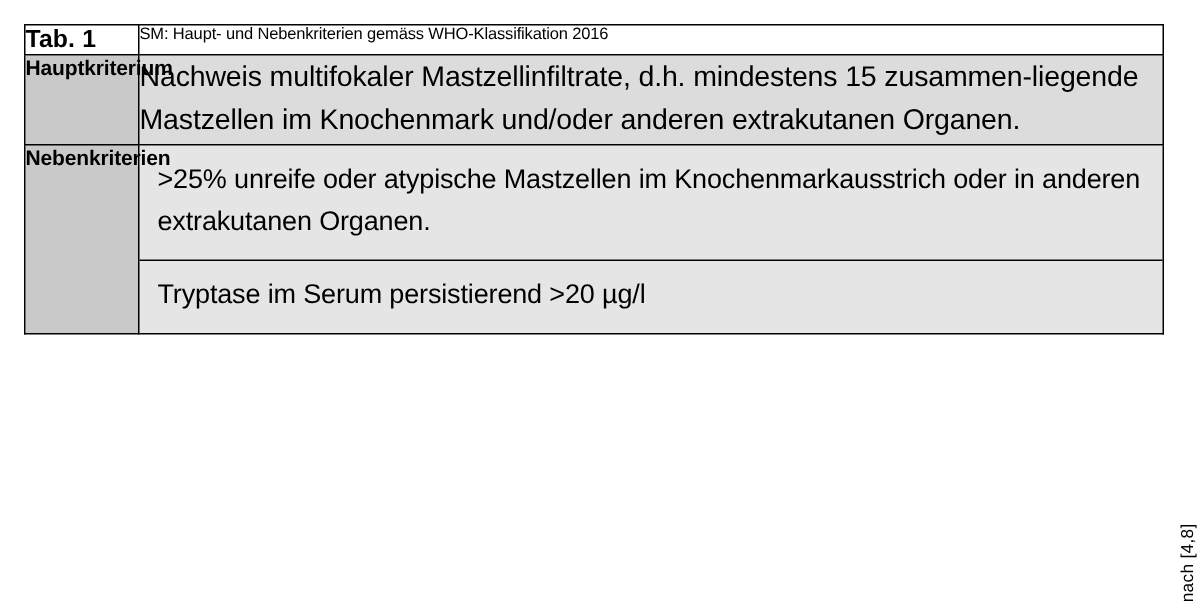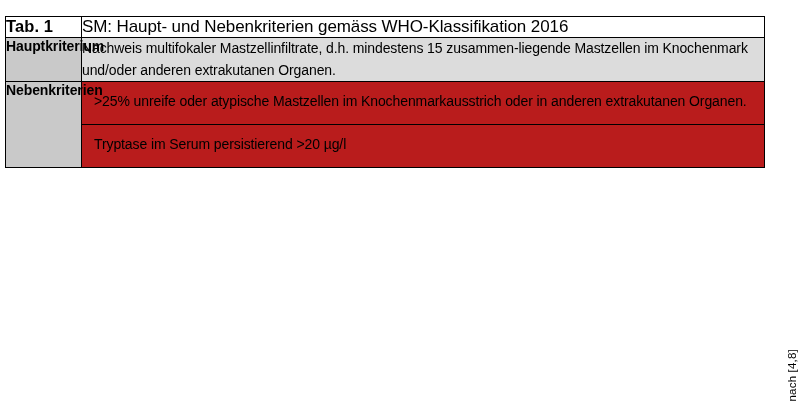--- a/index.html
+++ b/index.html
@@ -14,21 +14,21 @@
     overflow: hidden;
   }
   .page {
     position: relative;
     width: 800px;
     height: 408px;
     box-sizing: border-box;
   }
   .table-wrap {
     position: absolute;
-    left: 5px;
+    left: 16px;
     top: 16px;
     width: 760px;
   }
   table.tab {
     border-collapse: collapse;
     width: 760px;
     table-layout: fixed;
     border: 1.5px solid #000000;
   }
   table.tab td {
@@ -42,58 +42,58 @@
     background: #ffffff;
     font-weight: bold;
     font-size: 16.5px;
     color: #000000;
     padding: 9px 0 9px 10px;
     white-space: nowrap;
     letter-spacing: 0.1px;
   }
   .cap-title {
     background: #ffffff;
-    font-size: 17px;
+    font-size: 11px;
     color: #000000;
     padding: 9px 10px 9px 11px;
     letter-spacing: -0.1px;
   }
   
   .label-cell {
     width: 160px;
     background: #c9c9c9;
     font-weight: bold;
     font-size: 14px;
     color: #000000;
     padding: 10px 8px 10px 10px;
     letter-spacing: -0.1px;
   }
   
   .body-cell {
     background: #dcdcdc;
-    font-size: 14px;
+    font-size: 19px;
     line-height: 1.55;
     color: #000000;
     padding: 9px 12px 11px 12px;
     letter-spacing: -0.1px;
   }
   .body-cell p {
     margin: 0;
   }
   
   table.inner {
     border-collapse: collapse;
     width: 100%;
     table-layout: fixed;
   }
   table.inner td {
     border: 0;
     border-bottom: 1.5px solid #000000;
-    background: #b91c1c;
-    font-size: 14px;
+    background: #e5e5e5;
+    font-size: 18px;
     line-height: 1.55;
     color: #000000;
     padding: 9px 12px 11px 12px;
     vertical-align: top;
     letter-spacing: -0.1px;
   }
   table.inner tr:last-child td {
     border-bottom: 0;
     margin-top: 28px;
   }

